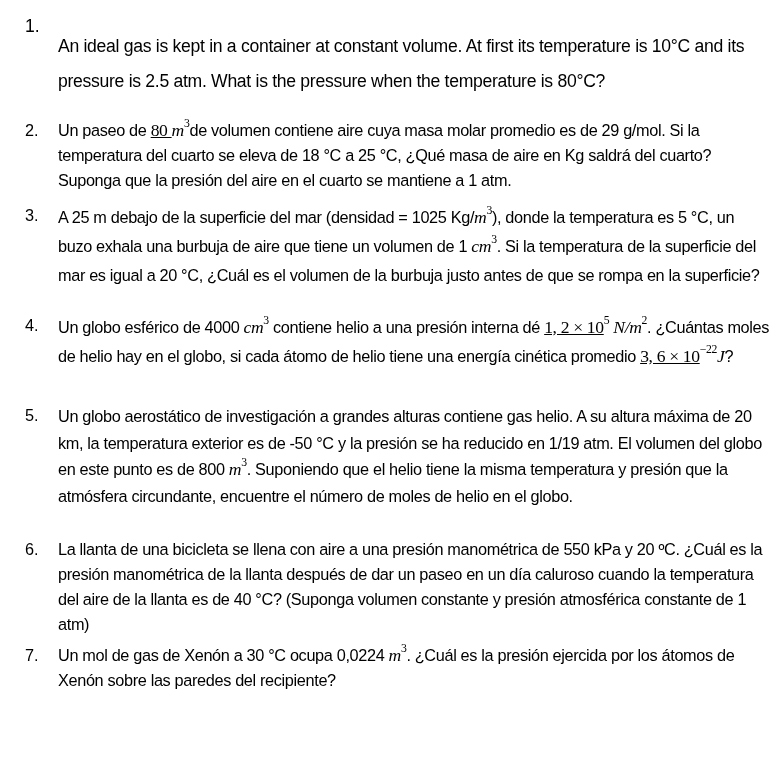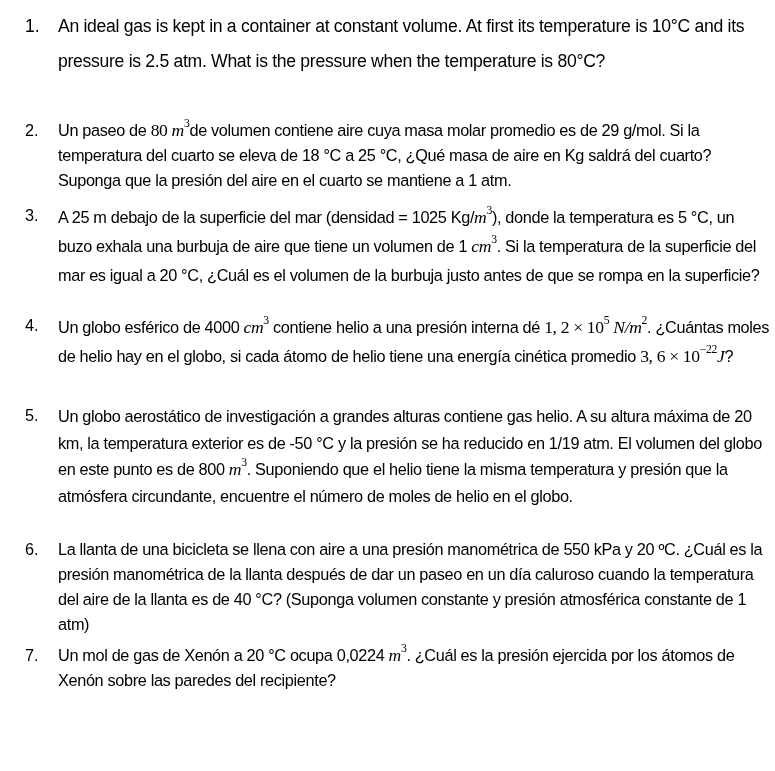--- a/index.html
+++ b/index.html
@@ -12,26 +12,26 @@
   ol.problems { list-style: none; margin: 0; padding: 0; }
   .problem { position: absolute; left: 0; width: 775px; }
   .num {
     position: absolute; left: 25px; top: 0;
     font-size: 17px;
   }
   .body {
     position: absolute; left: 58px; right: 4px; top: 0;
     font-size: 16.3px; letter-spacing: -0.35px;
   }
-  .p1 .body { font-size: 17.6px; line-height: 35px; letter-spacing: -0.3px; }
+  .p1 .body { font-size: 17.6px; line-height: 35px; letter-spacing: -0.3px; margin-top: 20px; }
   .p1 .num { font-size: 17.6px; line-height: 35px; }
   .p2 .body, .p3 .body, .p4 .body, .p5 .body, .p6 .body, .p7 .body { line-height: 25px; }
   .p2 .num, .p3 .num, .p4 .num, .p5 .num, .p6 .num, .p7 .num { line-height: 25px; font-size: 16.3px; }
   .math { font-family: "Liberation Serif", serif; font-style: italic; font-size: 1.08em; }
-  .mathn { font-family: "Liberation Serif", serif; font-size: 1.08em; }
+  .mathn { font-family: "Liberation Serif", serif; font-size: 1.08em; text-decoration: underline; }
   sup { font-family: "Liberation Serif", serif; font-style: normal; font-size: 0.72em; vertical-align: 0.75em; line-height: 0; }
   .tall { line-height: 29px !important; }
 </style>
 </head>
 <body>
 
 <div class="page">
   <ol class="problems">
 
     <li class="problem p1" style="top:9px;">
@@ -61,17 +61,17 @@
       <div class="body" style="line-height:26.5px;"><span>Un globo aerostático de investigación a grandes alturas contiene gas helio. A su altura máxima de 20 km, la temperatura exterior es de -50 °C y la presión se ha reducido en 1/19 atm. El volumen del globo en este punto es de 800 </span><span class="math">m</span><sup>3</sup><span>. Suponiendo que el helio tiene la misma temperatura y presión que la atmósfera circundante, encuentre el número de moles de helio en el globo.</span></div>
     </li>
 
     <li class="problem p6" style="top:537px;">
       <span class="num">6.</span>
       <div class="body"><span>La llanta de una bicicleta se llena con aire a una presión manométrica de 550 kPa y 20 ºC. ¿Cuál es la presión manométrica de la llanta después de dar un paseo en un día caluroso cuando la temperatura del aire de la llanta es de 40 °C? (Suponga volumen constante y presión atmosférica constante de 1 atm)</span></div>
     </li>
 
     <li class="problem p7" style="top:643px;">
       <span class="num">7.</span>
-      <div class="body"><span>Un mol de gas de Xenón a 20 °C ocupa 0,0224 </span><span class="math">m</span><sup>3</sup><span>. ¿Cuál es la presión ejercida por los átomos de Xenón sobre las paredes del recipiente?</span></div>
+      <div class="body"><span>Un mol de gas de Xenón a 30 °C ocupa 0,0224 </span><span class="math">m</span><sup>3</sup><span>. ¿Cuál es la presión ejercida por los átomos de Xenón sobre las paredes del recipiente?</span></div>
     </li>
 
   </ol>
 </div>
 
 </body></html>

